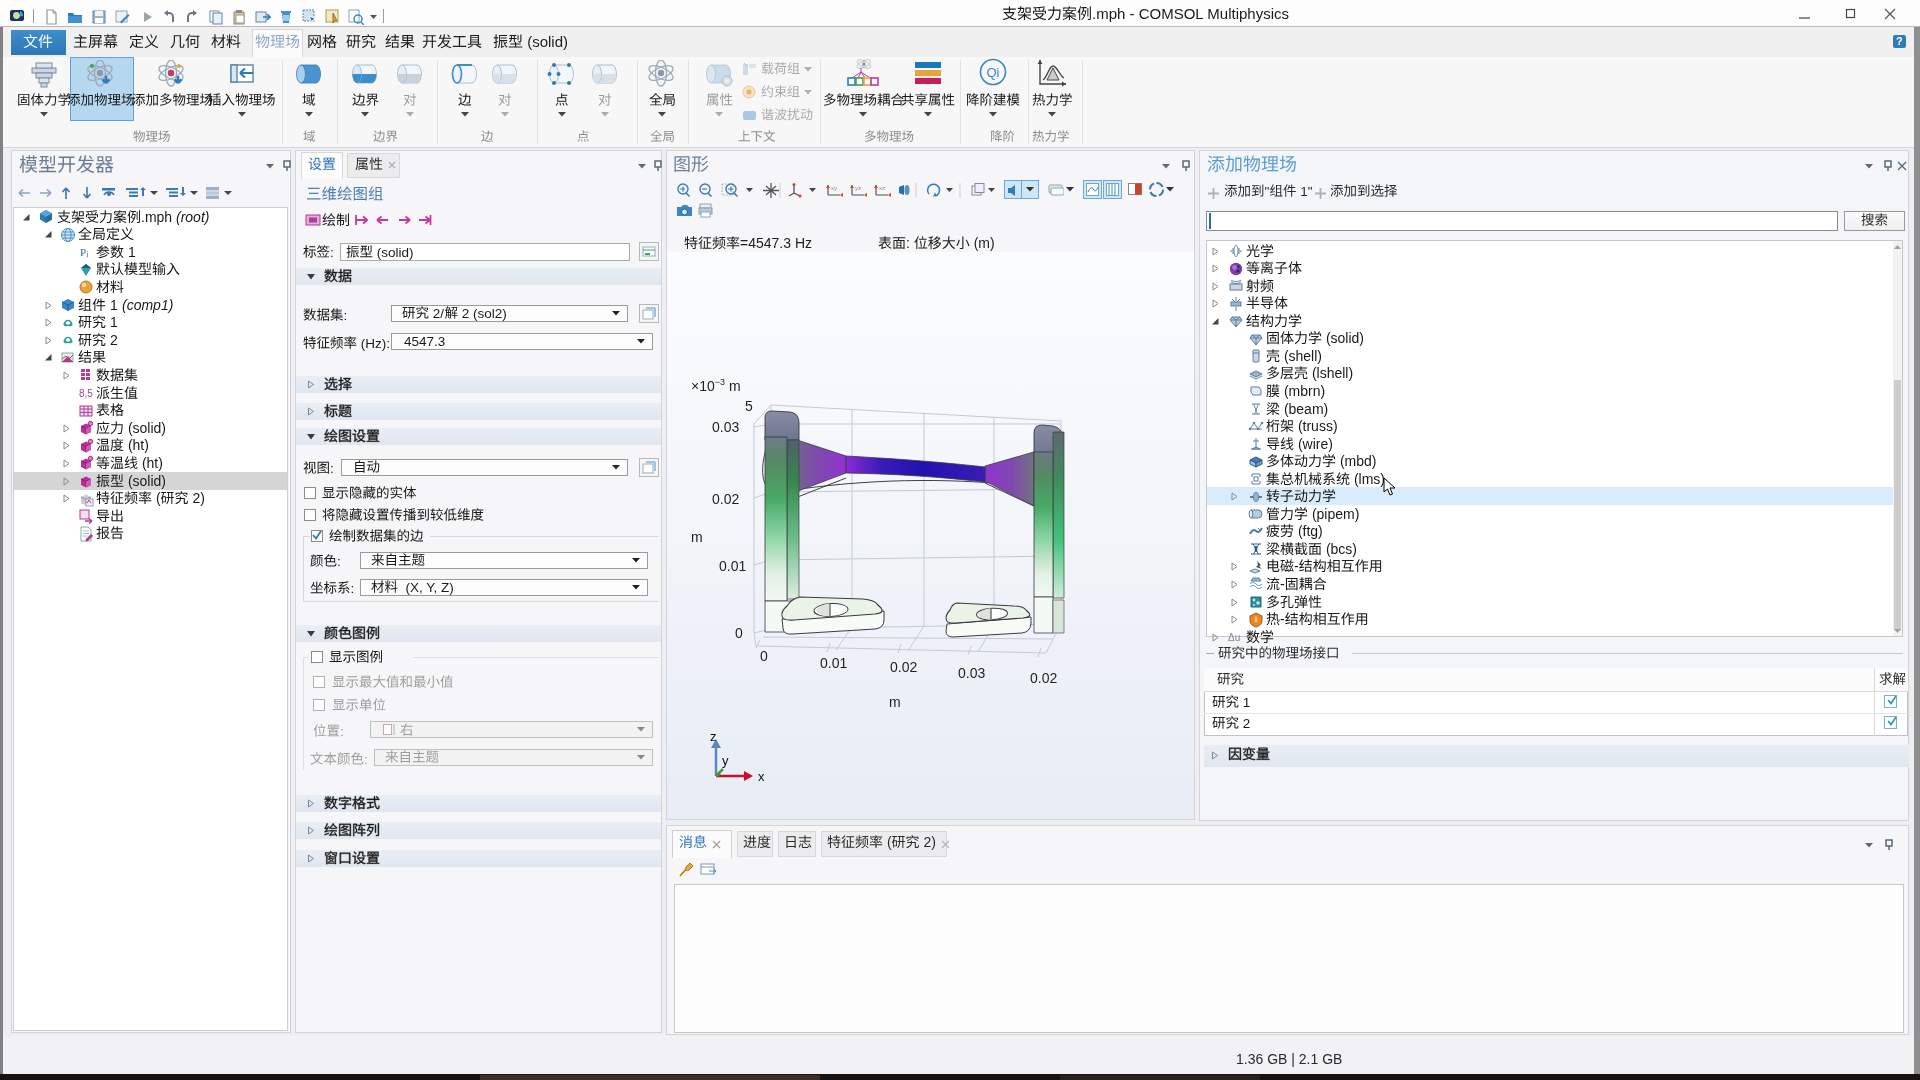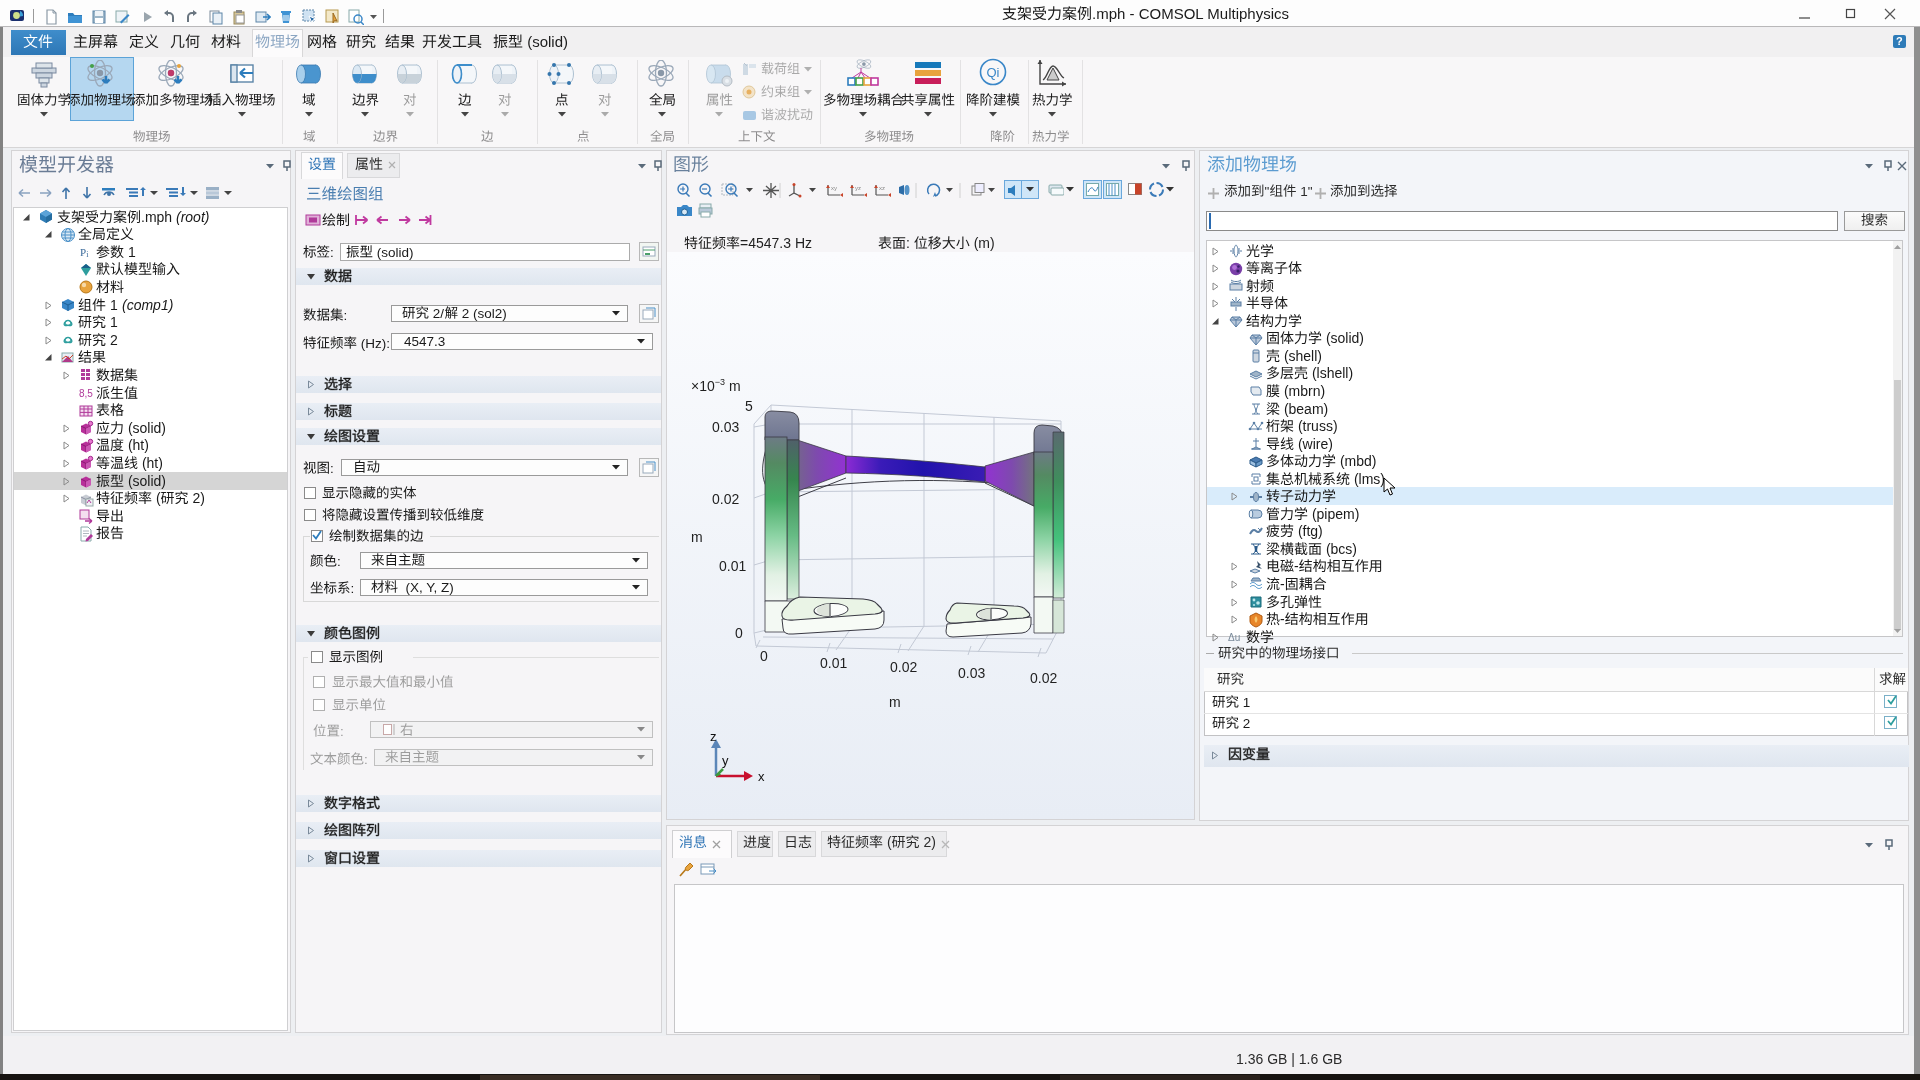--- a/index.html
+++ b/index.html
@@ -2275,15 +2275,15 @@
     <path d="M2 14l7-8" stroke="#b87818" stroke-width="1.6"></path>
     <path d="M8 5l4-4 3 3-4 4c-2 2-5-1-3-3z" fill="#e8a33d" stroke="#b87818"></path>
   </svg>
 <svg class="abs" style="left:700px;top:862px" width="17" height="16">
     <rect x="1" y="2" width="13" height="10" fill="#fff" stroke="#7a9ab8"></rect>
     <path d="M1 5h13" stroke="#7a9ab8"></path>
     <path d="M9 9h7m-2.5-2.5L16 9l-2.5 2.5" stroke="#4a90c8" fill="none"></path>
   </svg>
 <div class="abs" style="left:674px;top:884px;width:1230px;height:149px;background:#fdfdfe;border:1px solid #c6c6c8"></div>
 <div class="abs" style="left:3px;top:1036px;width:1911px;height:38px;background:#f2f1f3"></div>
-<div class="abs" style="left:1236px;top:1051px;font-size:14px;color:#2b2b2b">1.36 GB | 1.6 GB</div>
+<div class="abs" style="left:1236px;top:1051px;font-size:14px;color:#2b2b2b">1.36 GB | 2.1 GB</div>
 <div class="abs" style="left:0;top:1074px;width:1920px;height:6px;background:#171310"></div>
 <div class="abs" style="left:480px;top:1075px;width:340px;height:5px;background:#3a2d24"></div>
 <div class="abs" style="left:1060px;top:1075px;width:200px;height:5px;background:#2a211b"></div>
 </body></html>

